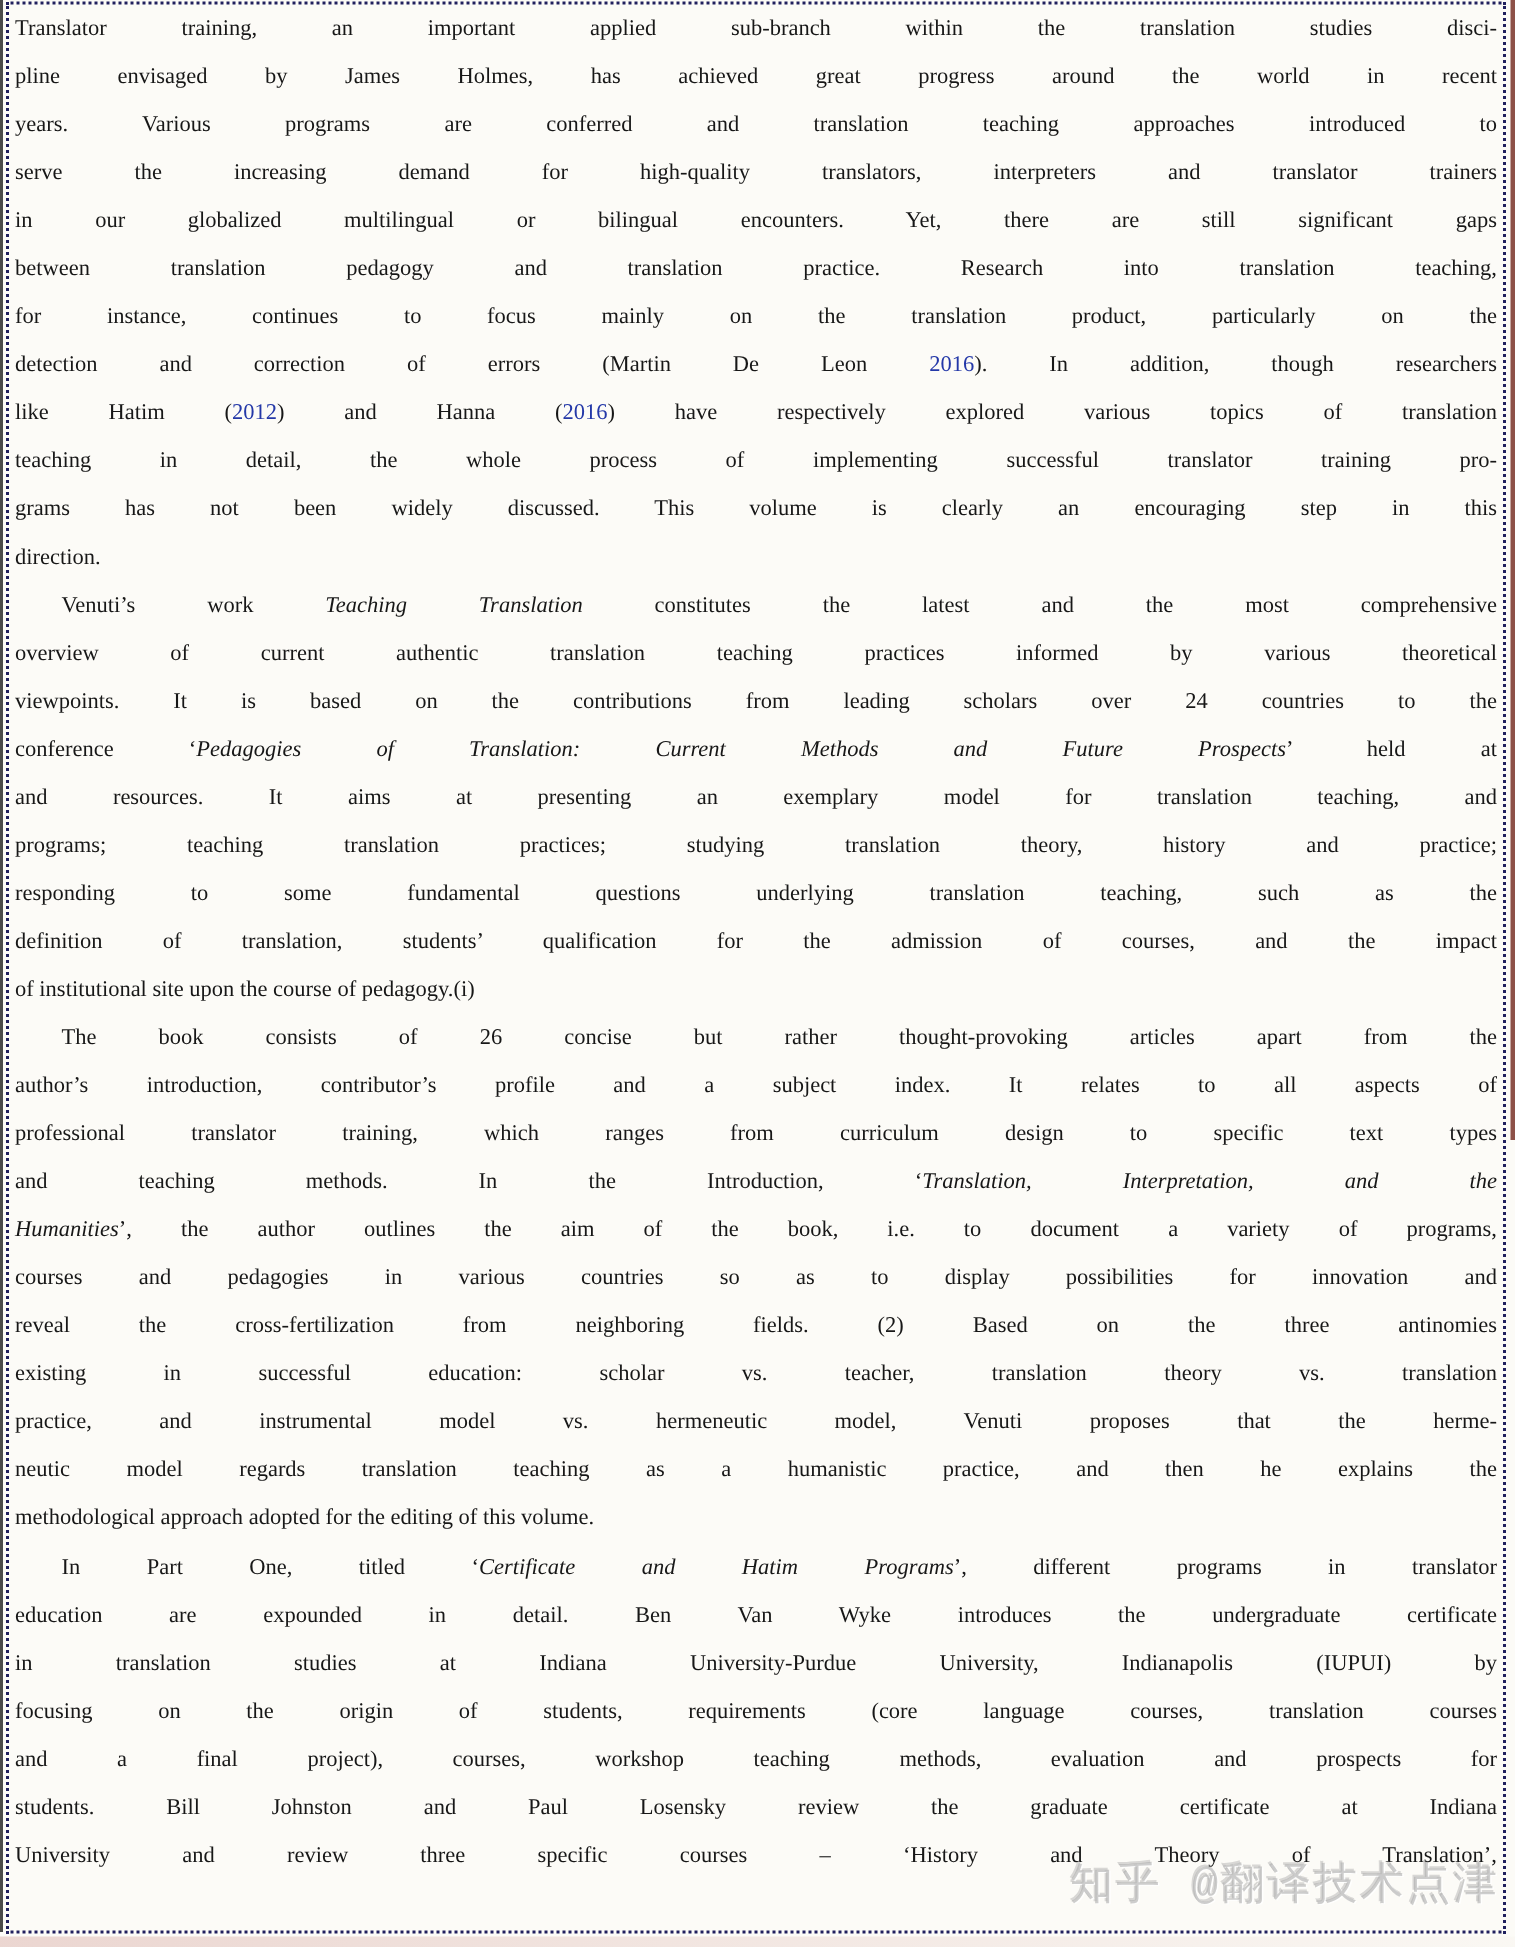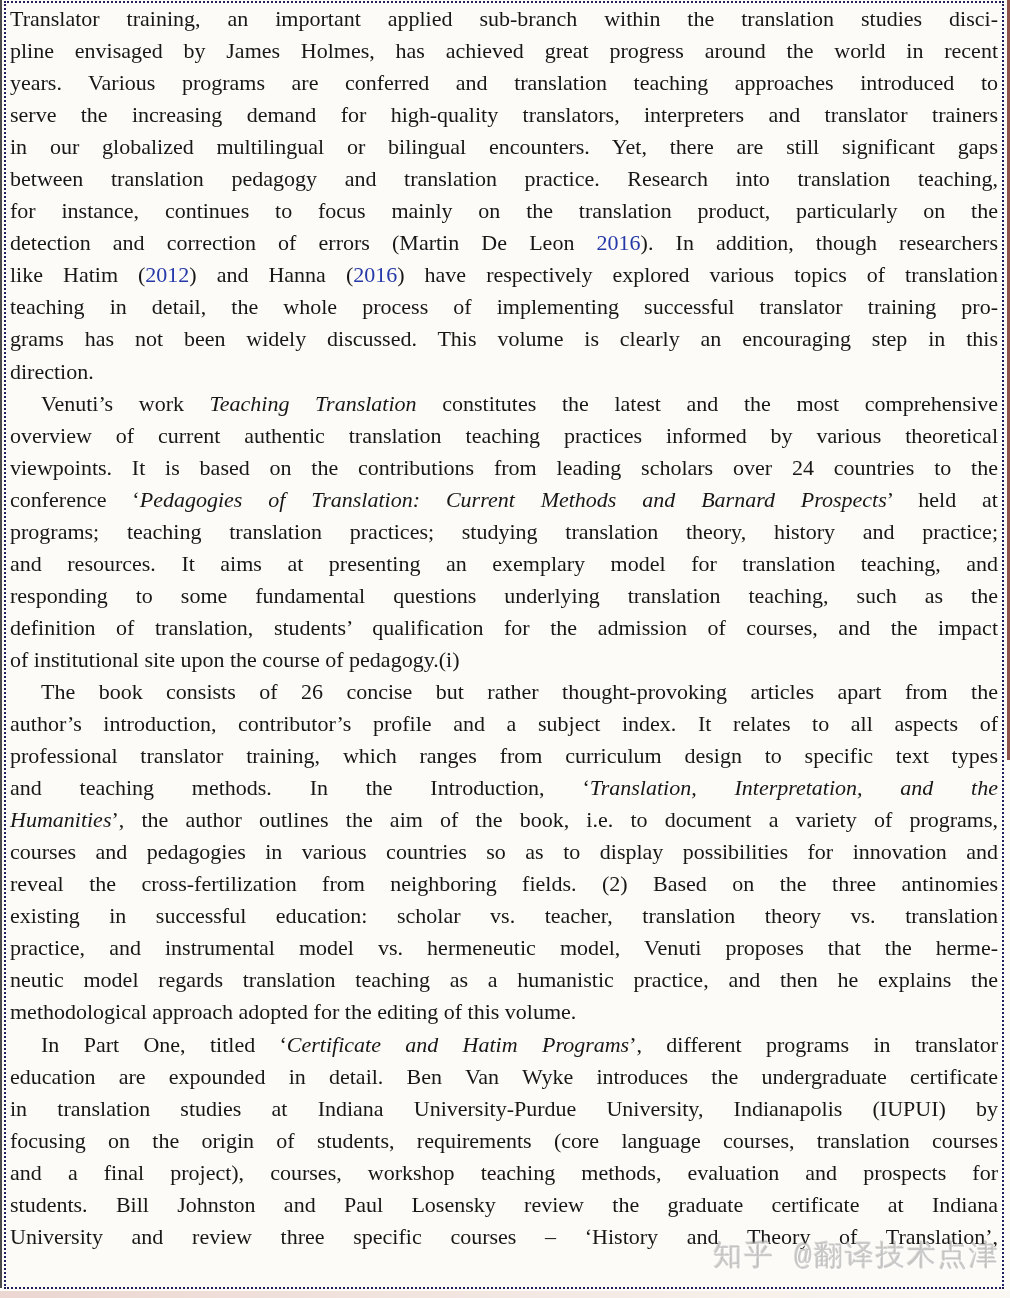--- a/index.html
+++ b/index.html
@@ -40,21 +40,21 @@
     position: absolute; left: 0; bottom: 0;
     width: 100%; height: 7px;
     background: linear-gradient(to right, rgba(222,184,178,0.55), rgba(244,238,232,0.25));
     z-index: 2;
   }
   .document-text {
     position: absolute;
     top: 3px; left: 10px;
     width: 988px;
     color: var(--text-color, #171717);
-    font-size: 22px;
+    font-size: 15px;
     line-height: 32.05px;
     z-index: 1;
   }
   .line {
     text-align: justify;
     text-align-last: justify;
     height: 32.05px;
     white-space: normal;
   }
   .line.last {
@@ -95,23 +95,23 @@
       <div class="line"><span>between translation pedagogy and translation practice. Research into translation teaching,</span></div>
       <div class="line"><span>for instance, continues to focus mainly on the translation product, particularly on the</span></div>
       <div class="line"><span>detection and correction of errors (Martin De Leon </span><span class="link">2016</span><span>). In addition, though researchers</span></div>
       <div class="line"><span>like Hatim (</span><span class="link">2012</span><span>) and Hanna (</span><span class="link">2016</span><span>) have respectively explored various topics of translation</span></div>
       <div class="line"><span>teaching in detail, the whole process of implementing successful translator training pro-</span></div>
       <div class="line"><span>grams has not been widely discussed. This volume is clearly an encouraging step in this</span></div>
       <div class="line last"><span>direction.</span></div>
       <div class="line indent"><span>Venuti’s work </span><span class="it">Teaching Translation</span><span> constitutes the latest and the most comprehensive</span></div>
       <div class="line"><span>overview of current authentic translation teaching practices informed by various theoretical</span></div>
       <div class="line"><span>viewpoints. It is based on the contributions from leading scholars over 24 countries to the</span></div>
-      <div class="line"><span>conference ‘</span><span class="it">Pedagogies of Translation: Current Methods and Barnard Prospects</span><span>’ held at</span></div>
+      <div class="line"><span>conference ‘</span><span class="it">Pedagogies of Translation: Current Methods and Future Prospects</span><span>’ held at</span></div>
+      <div class="line"><span>and resources. It aims at presenting an exemplary model for translation teaching, and</span></div>
       <div class="line"><span>programs; teaching translation practices; studying translation theory, history and practice;</span></div>
-      <div class="line"><span>and resources. It aims at presenting an exemplary model for translation teaching, and</span></div>
       <div class="line"><span>responding to some fundamental questions underlying translation teaching, such as the</span></div>
       <div class="line"><span>definition of translation, students’ qualification for the admission of courses, and the impact</span></div>
       <div class="line last"><span>of institutional site upon the course of pedagogy.(i)</span></div>
       <div class="line indent"><span>The book consists of 26 concise but rather thought-provoking articles apart from the</span></div>
       <div class="line"><span>author’s introduction, contributor’s profile and a subject index. It relates to all aspects of</span></div>
       <div class="line"><span>professional translator training, which ranges from curriculum design to specific text types</span></div>
       <div class="line"><span>and teaching methods. In the Introduction, ‘</span><span class="it">Translation, Interpretation, and the</span></div>
       <div class="line"><span class="it">Humanities</span><span>’, the author outlines the aim of the book, i.e. to document a variety of programs,</span></div>
       <div class="line"><span>courses and pedagogies in various countries so as to display possibilities for innovation and</span></div>
       <div class="line"><span>reveal the cross-fertilization from neighboring fields. (2) Based on the three antinomies</span></div>

